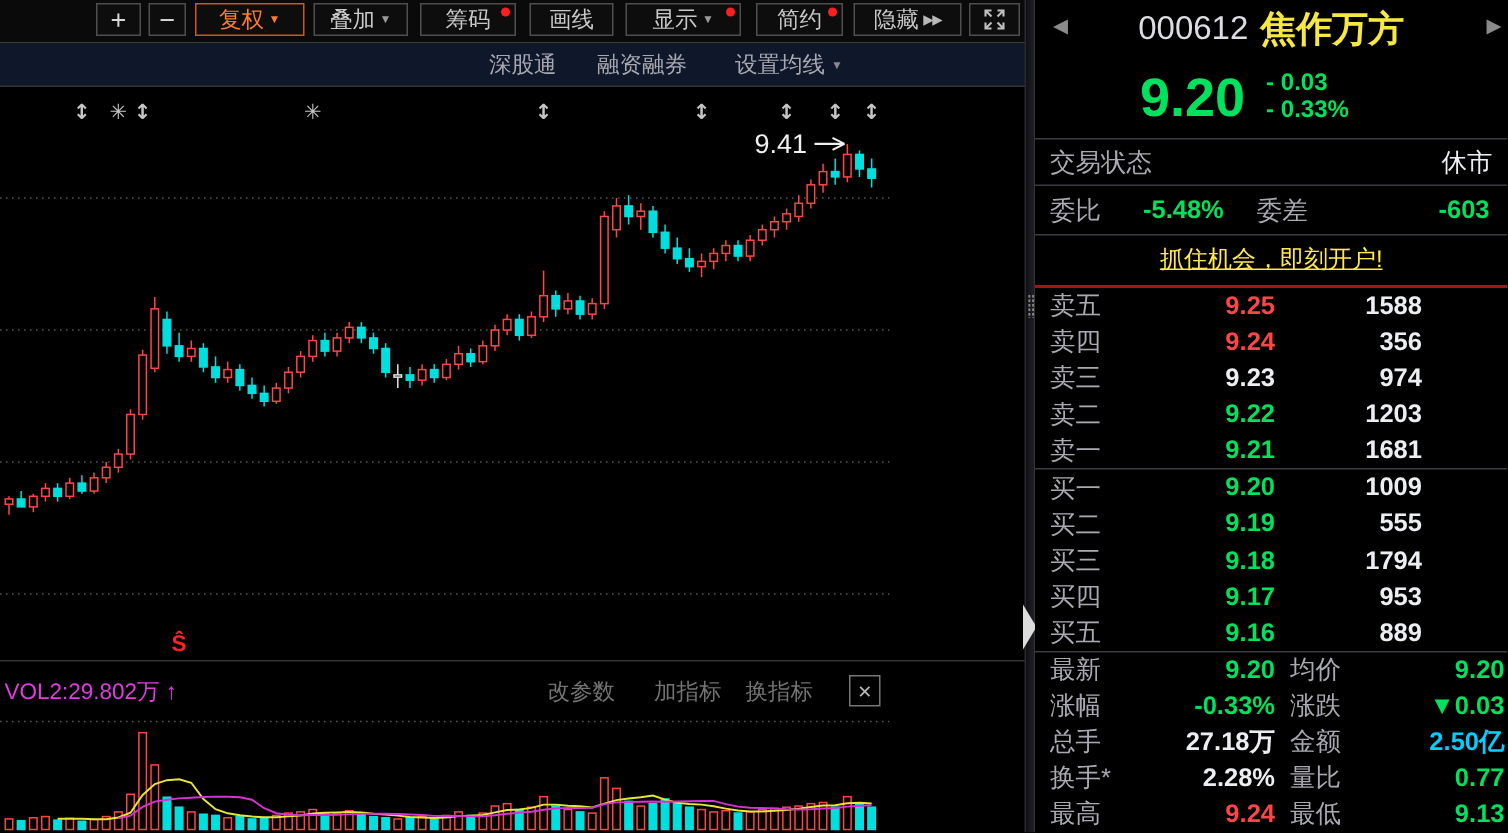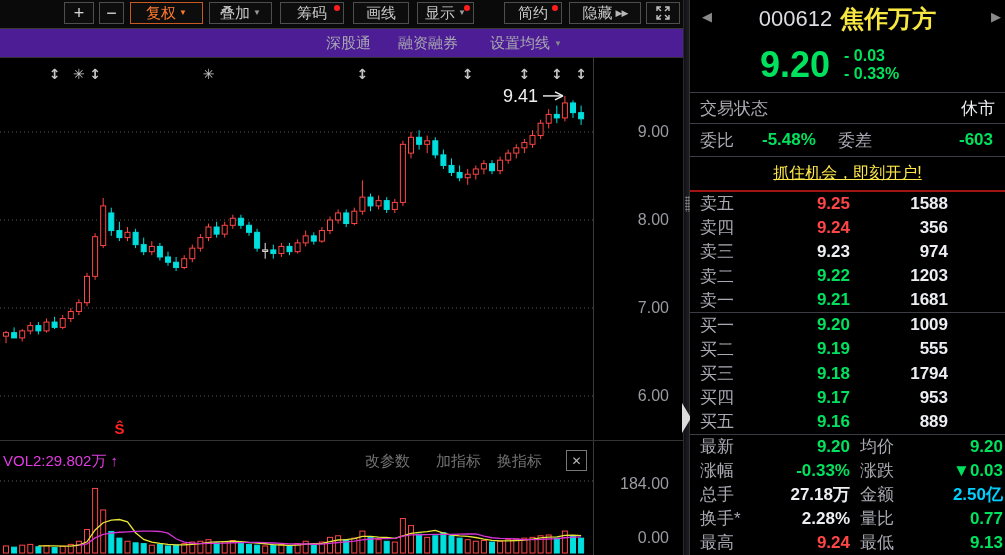--- a/index.html
+++ b/index.html
@@ -7,21 +7,21 @@
   #app{position:relative;width:1005px;height:555px;background:#000;}
   
   #toolbar{position:absolute;left:0;top:0;width:684px;height:28px;background:#0a0a0a;border-bottom:1px solid #3a3a3a;}
   .tbtn{position:absolute;top:2px;height:22px;border:1px solid #4e4e4e;background:#0d0d0d;color:#c8c8c8;
     font-size:15px;display:flex;align-items:center;justify-content:center;gap:3px;box-sizing:border-box;cursor:pointer;}
   .tbtn .caret{font-size:8px;color:#9a9a9a;line-height:1;}
   .tbtn.active{border-color:#c75a21;color:#ff7a2e;}
   .tbtn.active .caret{color:#ff7a2e;}
   .reddot{position:absolute;top:2px;right:3px;width:6px;height:6px;border-radius:50%;background:#ff1e1e;}
   .plusminus{font-size:18px;color:#d8d8d8;}
-  #subbar{position:absolute;left:0;top:29px;width:684px;height:28px;background:#4c1d95;border-bottom:1px solid #333;}
+  #subbar{position:absolute;left:0;top:29px;width:684px;height:28px;background:#0f172a;border-bottom:1px solid #333;}
   .sublink{position:absolute;top:0;height:28px;display:flex;align-items:center;gap:4px;color:#a8a8b0;font-size:15px;cursor:pointer;}
   .sublink .caret{font-size:8px;color:#888;}
   
   #chart-svg{position:absolute;left:0;top:58px;}
   #axis{position:absolute;left:593px;top:58px;width:90px;height:497px;border-left:1px solid #3a3a3a;box-sizing:border-box;}
   .ylab{position:absolute;right:14px;color:#9a9aa2;font-size:16px;transform:translateY(-50%);}
   #pane-divider{position:absolute;left:0;top:440px;width:684px;height:1px;background:#333;}
   .vol-link{position:absolute;top:452px;color:#737373;font-size:15px;cursor:pointer;}
   #vol-title{position:absolute;left:3px;top:452px;color:#e03ce0;font-size:15px;}
   #vol-close{position:absolute;left:566px;top:450px;width:19px;height:19px;border:1px solid #777;color:#b8b8b8;
@@ -79,21 +79,21 @@
         <span>叠加</span>
         <span class="caret">▼</span>
       </div>
     <div class="tbtn" style="left:280px;width:64px;">
         <span>筹码</span>
         <span class="reddot"></span>
       </div>
     <div class="tbtn" style="left:353px;width:56px;">
         <span>画线</span>
       </div>
-    <div class="tbtn" style="left:417px;width:57px;">
+    <div class="tbtn" style="left:417px;width:77px;">
         <span>显示</span>
         <span class="caret">▼</span>
         <span class="reddot"></span>
       </div>
     <div class="tbtn" style="left:504px;width:58px;">
         <span>简约</span>
         <span class="reddot"></span>
       </div>
     <div class="tbtn" style="left:569px;width:72px;">
         <span>隐藏</span>
@@ -356,28 +356,20 @@
       <text x="467.7" y="21" text-anchor="middle" fill="#c6c6c6" font-size="14" font-weight="bold" font-family="DejaVu Sans, sans-serif">↕</text>
       <text x="524.4" y="21" text-anchor="middle" fill="#c6c6c6" font-size="14" font-weight="bold" font-family="DejaVu Sans, sans-serif">↕</text>
       <text x="556.8" y="21" text-anchor="middle" fill="#c6c6c6" font-size="14" font-weight="bold" font-family="DejaVu Sans, sans-serif">↕</text>
       <text x="581.1" y="21" text-anchor="middle" fill="#c6c6c6" font-size="14" font-weight="bold" font-family="DejaVu Sans, sans-serif">↕</text>
       <text x="119.39999999999999" y="376" text-anchor="middle" fill="#ff2222" font-size="15" font-weight="bold">Ŝ</text>
       <text x="538" y="43.91999999999999" text-anchor="end" fill="#f0f0f0" font-size="18">9.41</text>
       <line x1="543" y1="37.91999999999999" x2="562" y2="37.91999999999999" stroke="#f0f0f0" stroke-width="1.4"></line>
       <path d="M563,37.91999999999999 l-8,-4 M563,37.91999999999999 l-8,4" stroke="#f0f0f0" stroke-width="1.4" fill="none"></path>
     </svg>
 
-  <div id="axis">
-    <div class="ylab" style="top:74px;">9.00</div>
-    <div class="ylab" style="top:162px;">8.00</div>
-    <div class="ylab" style="top:250px;">7.00</div>
-    <div class="ylab" style="top:338px;">6.00</div>
-    <div class="ylab" style="top:426px;">184.00</div>
-    <div class="ylab" style="top:480px;">0.00</div>
-  </div>
   <div id="pane-divider"></div>
 
   <div id="vol-title">VOL2:29.802万 ↑</div>
   <div class="vol-link" style="left:365px;">改参数</div>
   <div class="vol-link" style="left:436px;">加指标</div>
   <div class="vol-link" style="left:497px;">换指标</div>
   <div id="vol-close">
       <span>✕</span>
     </div>
 

